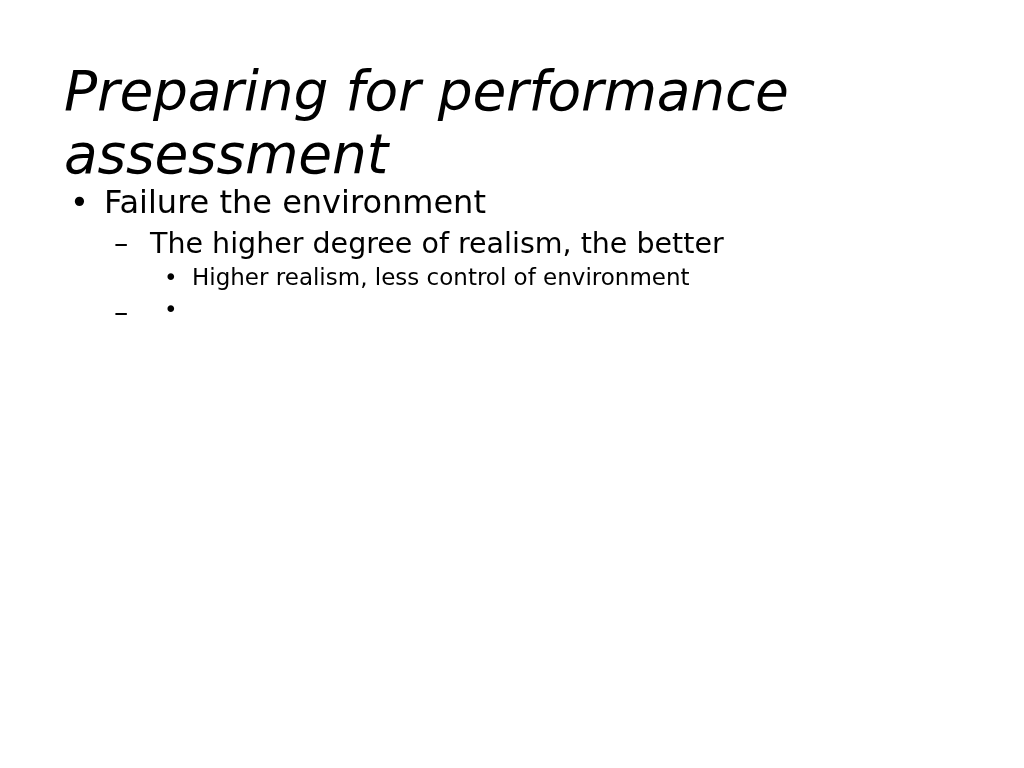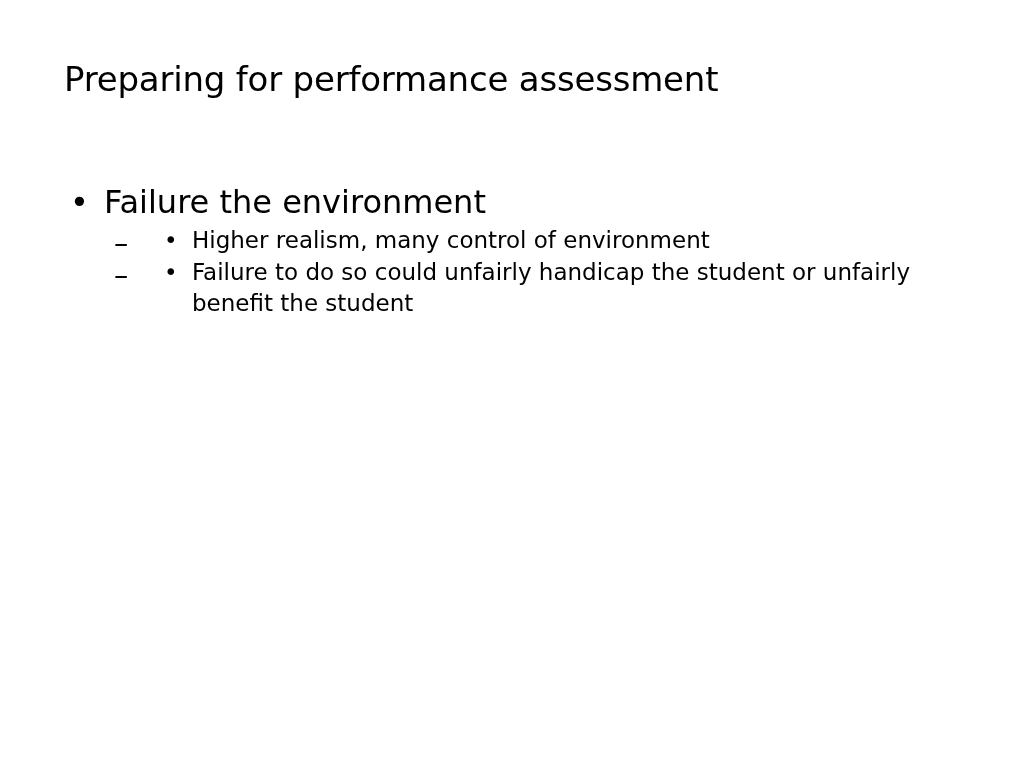--- a/index.html
+++ b/index.html
@@ -18,25 +18,26 @@
     position: relative;
     width: 1024px;
     height: 768px;
     box-sizing: border-box;
   }
   .slide-title {
     position: absolute;
     left: 64px;
     top: 60px;
     width: 900px;
-    font-size: 34px;
+    font-size: 55px;
     font-weight: normal;
     line-height: 1.15;
     letter-spacing: -0.2px;
     color: #000000;
+    font-style: italic;
   }
   .body-content {
     position: absolute;
     left: 52px;
     top: 182px;
     width: 930px;
   }
   ul {
     list-style: none;
     margin: 0;
@@ -109,39 +110,39 @@
       <li class="lvl1">
         <div class="bullet-row">
           <span class="mark">•</span>
           <span class="text">Failure the environment</span>
         </div>
       </li>
 
       <li class="lvl2">
         <div class="bullet-row">
           <span class="mark">–</span>
+          <span class="text">The higher degree of realism, the better</span>
         </div>
       </li>
 
       <li class="lvl3">
         <div class="bullet-row">
           <span class="mark">•</span>
-          <span class="text">Higher realism, many control of environment</span>
+          <span class="text">Higher realism, less control of environment</span>
         </div>
       </li>
 
       <li class="lvl2">
         <div class="bullet-row">
           <span class="mark">–</span>
         </div>
       </li>
 
       <li class="lvl3">
         <div class="bullet-row">
           <span class="mark">•</span>
-          <span class="text">Failure to do so could unfairly handicap the student or unfairly benefit the student</span>
         </div>
       </li>
 
     </ul>
   </div>
 
 </div>
 
 </body></html>

